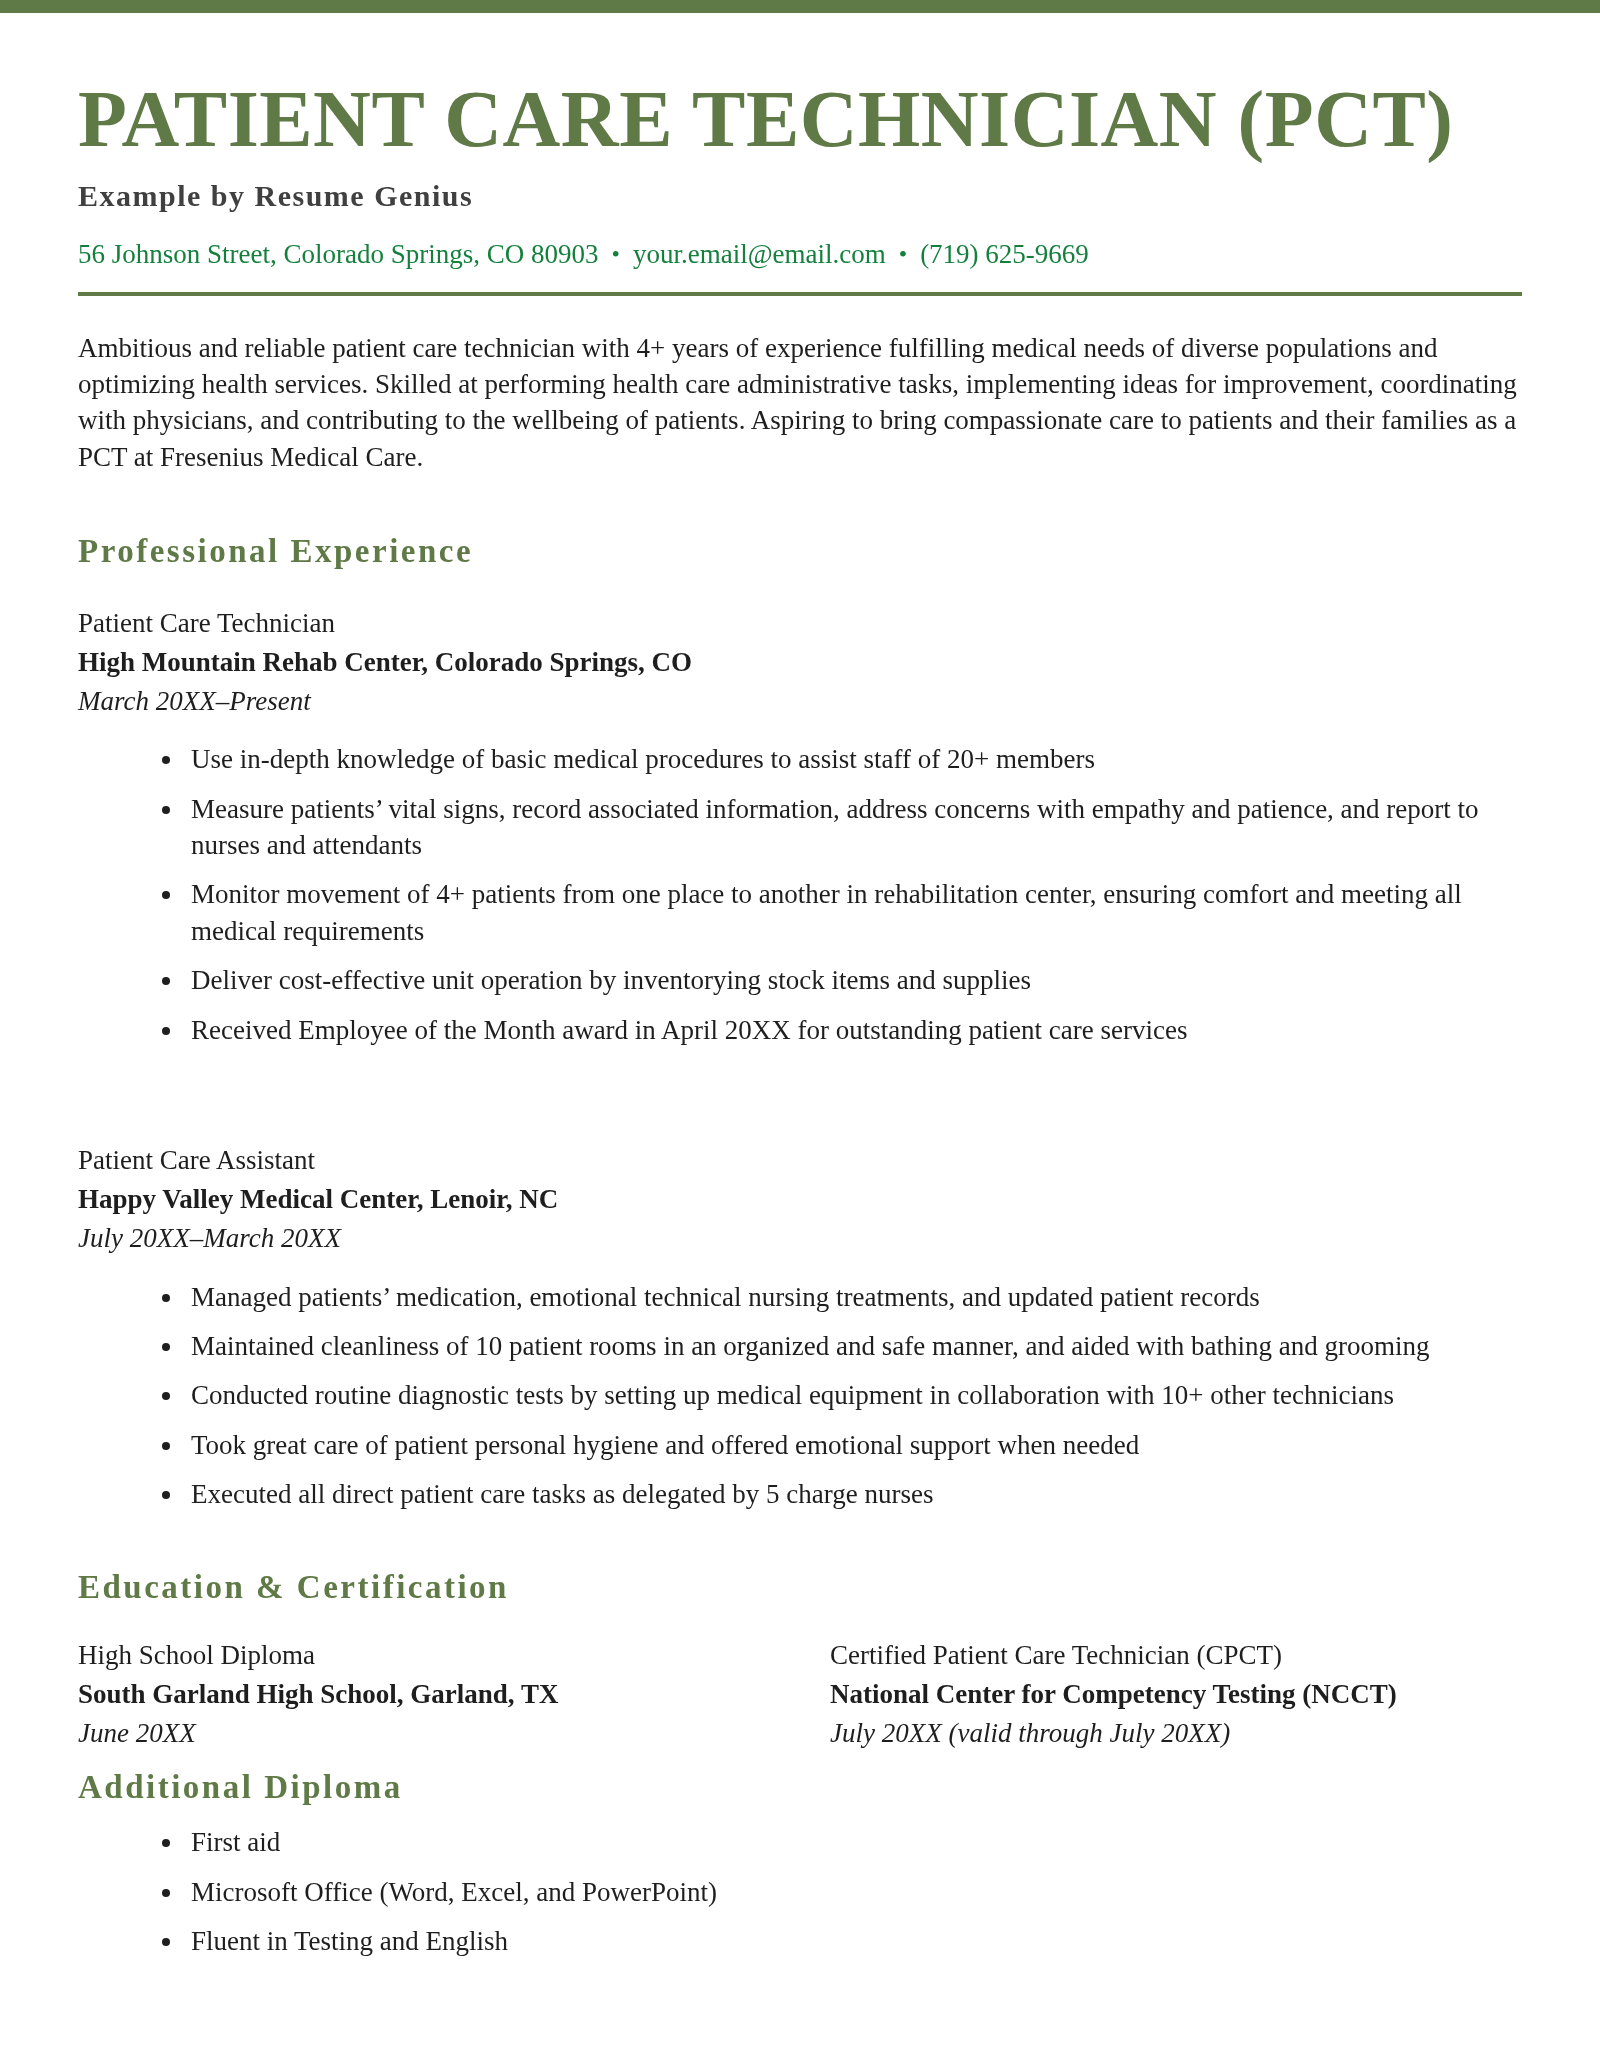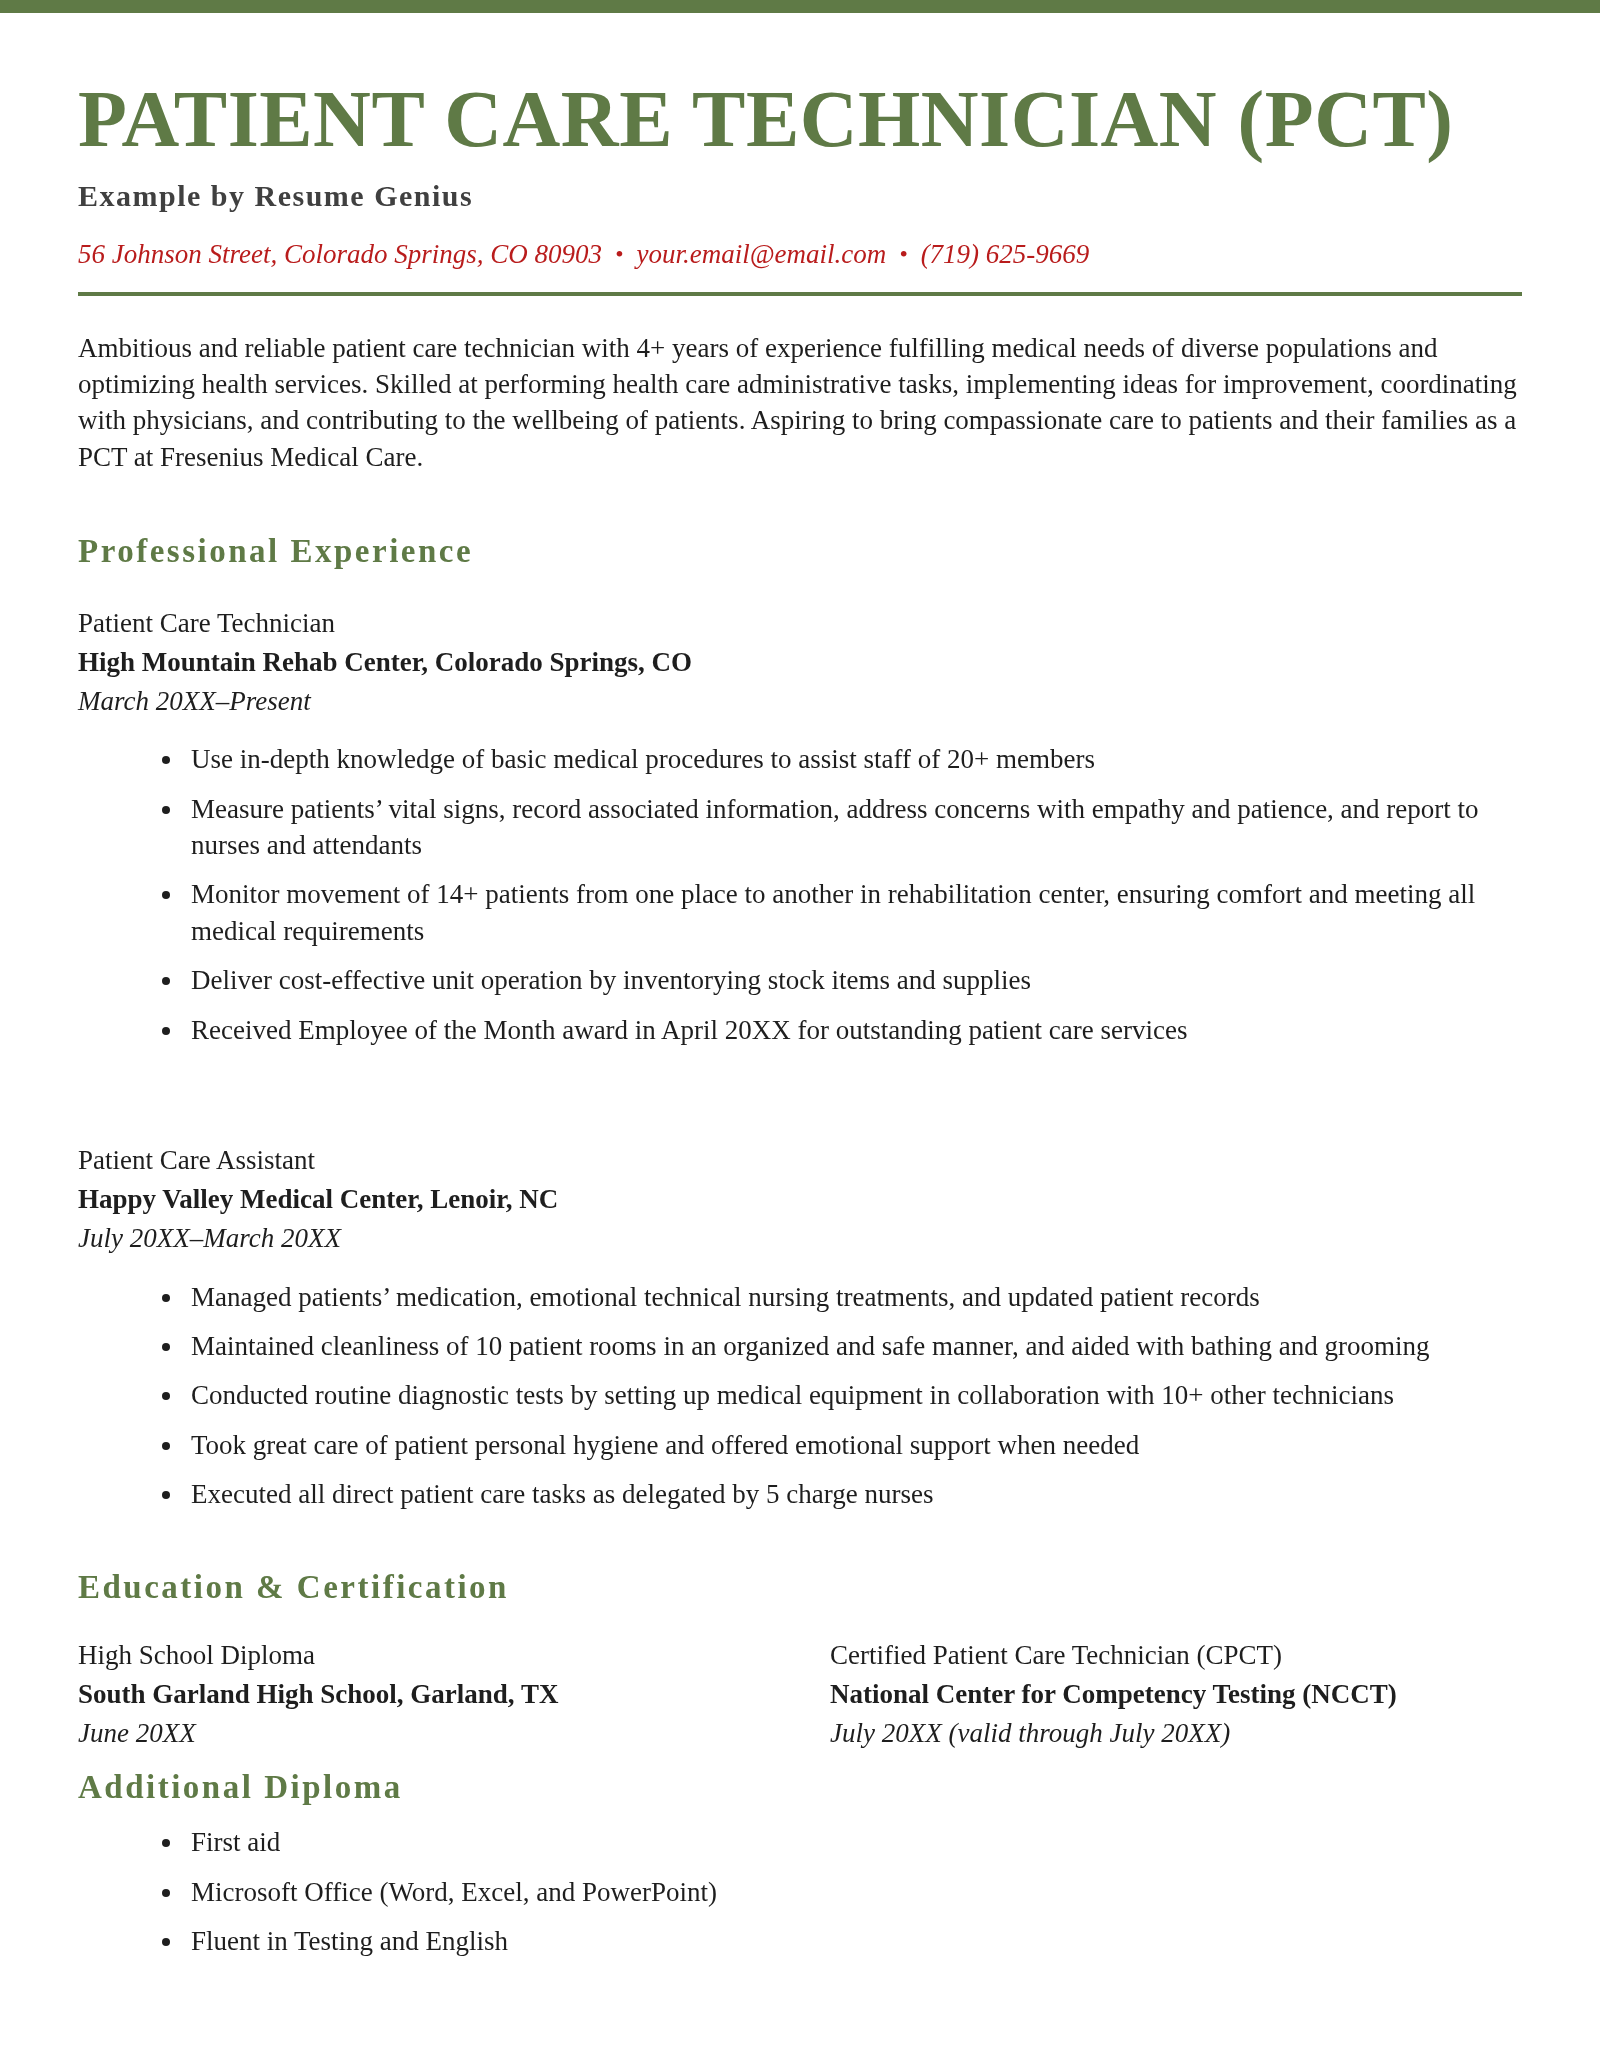--- a/index.html
+++ b/index.html
@@ -36,22 +36,21 @@
   .resume-subtitle {
     margin-top: 18px;
     font-size: 30px;
     font-weight: bold;
     color: #404040;
     letter-spacing: 1.5px;
   }
   .contact-line {
     margin-top: 26px;
     font-size: 27px;
-    color: #b91c1c;
-    font-style: italic;
+    color: #15803d;
   }
   .contact-line .sep {
     display: inline-block;
     margin: 0 13px;
     font-size: 24px;
     vertical-align: 1px;
   }
   hr.header-divider {
     border: none;
     height: 4px;
@@ -119,21 +118,21 @@
   <section class="section-experience">
     <h2 class="section-heading">Professional Experience</h2>
 
     <div class="job">
       <div class="job-title">Patient Care Technician</div>
       <div class="job-company">High Mountain Rehab Center, Colorado Springs, CO</div>
       <div class="job-dates">March 20XX–Present</div>
       <ul class="bullet-list">
         <li>Use in-depth knowledge of basic medical procedures to assist staff of 20+ members</li>
         <li>Measure patients’ vital signs, record associated information, address concerns with empathy and patience, and report to nurses and attendants</li>
-        <li>Monitor movement of 14+ patients from one place to another in rehabilitation center, ensuring comfort and meeting all medical requirements</li>
+        <li>Monitor movement of 4+ patients from one place to another in rehabilitation center, ensuring comfort and meeting all medical requirements</li>
         <li>Deliver cost-effective unit operation by inventorying stock items and supplies</li>
         <li>Received Employee of the Month award in April 20XX for outstanding patient care services</li>
       </ul>
     </div>
 
     <div class="job">
       <div class="job-title">Patient Care Assistant</div>
       <div class="job-company">Happy Valley Medical Center, Lenoir, NC</div>
       <div class="job-dates">July 20XX–March 20XX</div>
       <ul class="bullet-list">

